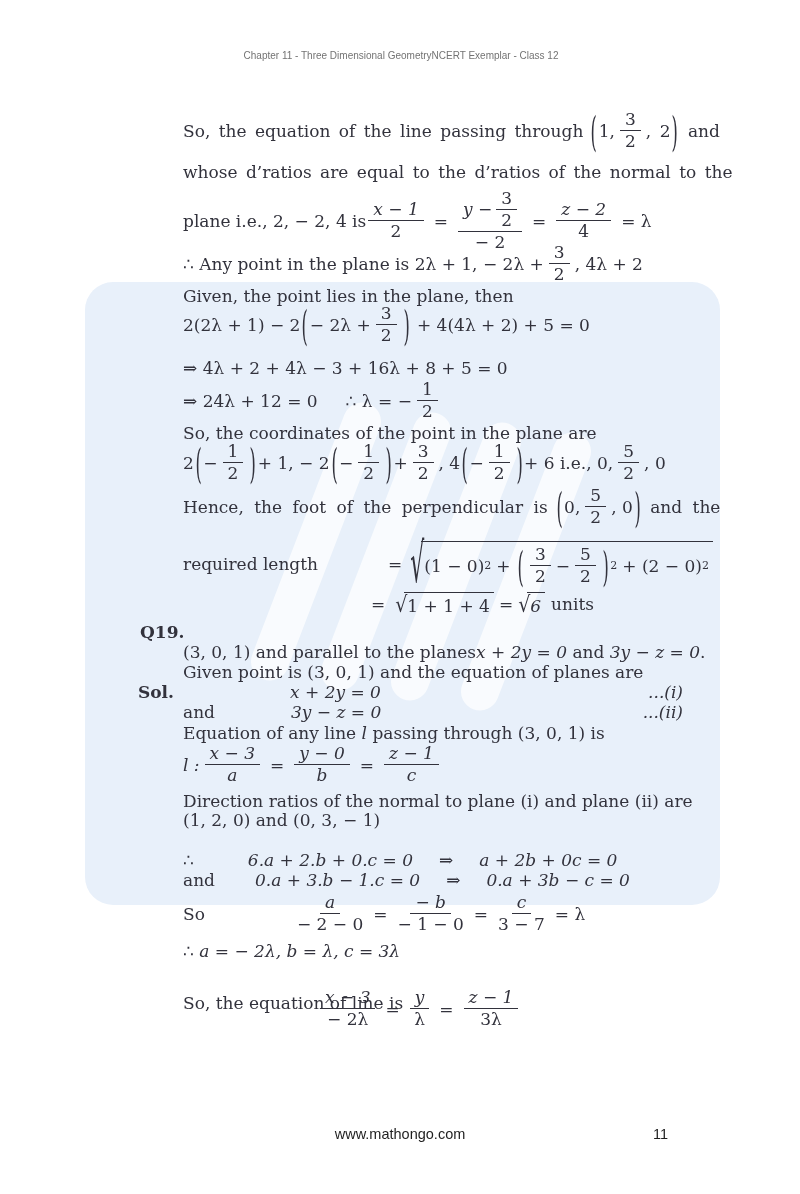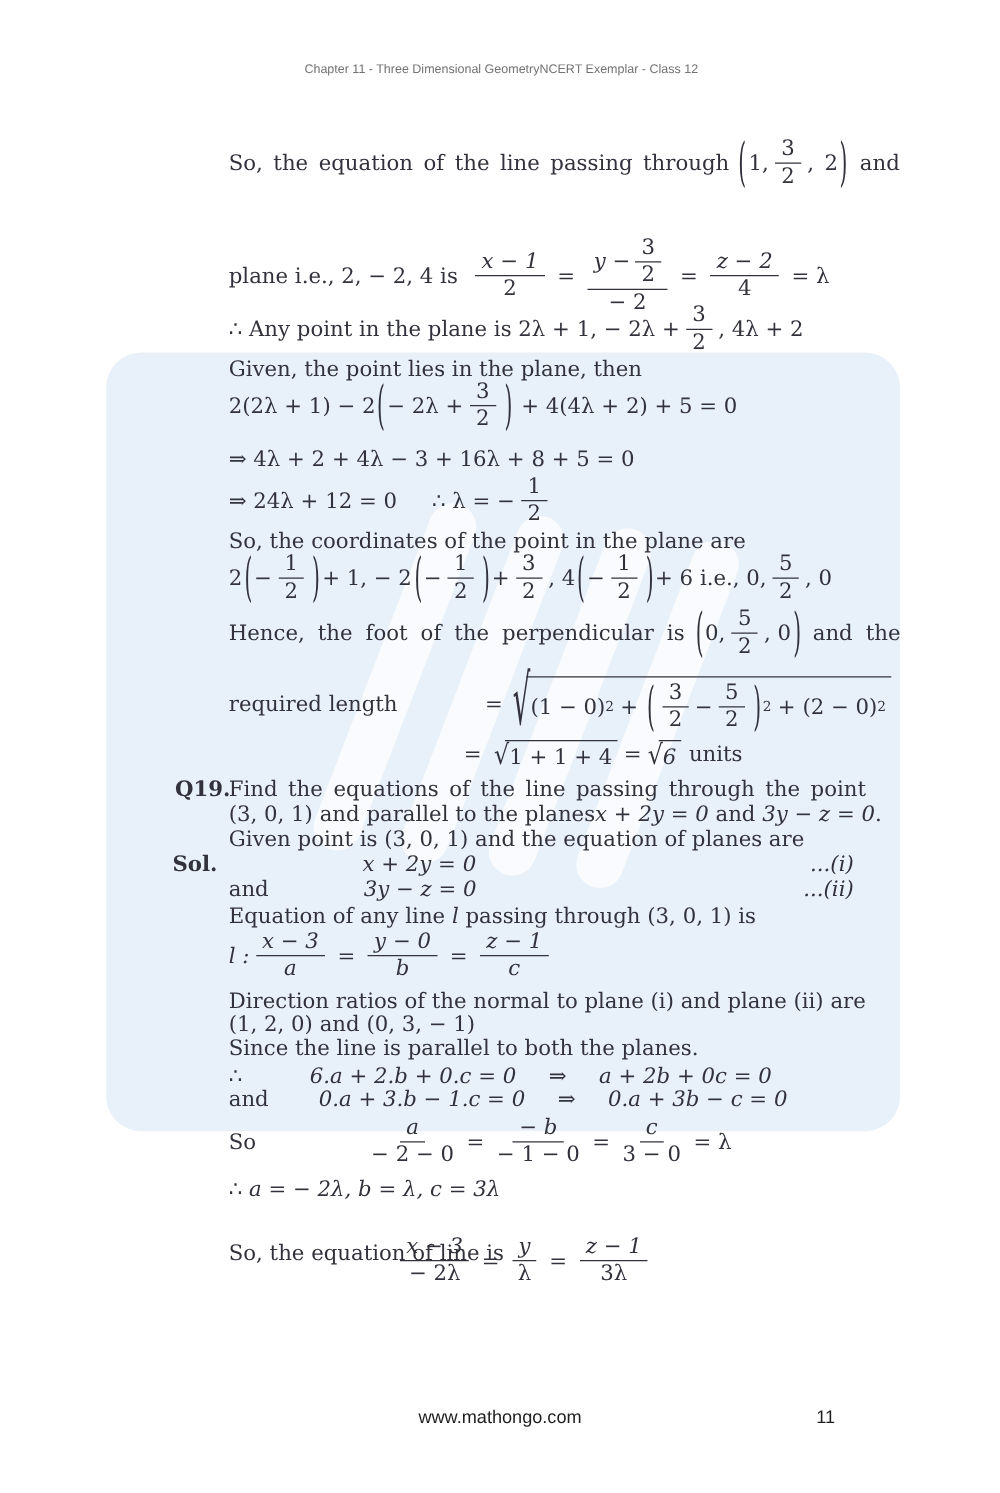--- a/index.html
+++ b/index.html
@@ -59,24 +59,27 @@
       <span class="fr">
         <span class="nm">3</span>
         <span class="dn">2</span>
       </span>
       <span>, 2</span>
       <span class="tp">)</span>
     </span>
     <span style="margin-left:8px;">and</span>
   </div>
 
+  <div class="ln ws2" style="top:162px;">
+    <span>whose d’ratios are equal to the d’ratios of the normal to the</span>
+  </div>
 
   <div class="ln" style="top:189px;">
     <span>plane i.e., 2, − 2, 4 is</span>
-    <span class="fr" style="margin-left:14px;">
+    <span class="fr" style="margin-left:2px;">
       <span class="nm it">x − 1</span>
       <span class="dn">2</span>
     </span>
     <span class="eqs">=</span>
     <span class="fr">
       <span class="nm">
         <span class="it">y −</span>
         <span class="fr" style="margin:0 0 0 4px;">
           <span class="nm">3</span>
           <span class="dn">2</span>
@@ -230,23 +233,20 @@
     </span>
     <span class="eqs">=</span>
     <span class="grp">
       <span class="rt rt-sm">√</span>
       <span class="rad it">6</span>
     </span>
     <span style="margin-left:6px;">units</span>
   </div>
 
   <span class="lbl" style="left:140px;top:622px;font-size:17px;">Q19.</span>
-  <div class="ln ws2" style="top:622px;">
-    <span>Find the equations of the line passing through the point</span>
-  </div>
   <div class="ln" style="top:642px;">
     <span>(3, 0, 1) and parallel to the planes </span>
     <span class="it">x + 2y = 0</span>
     <span style="white-space:pre;"> and </span>
     <span class="it">3y − z = 0</span>
     <span>.</span>
   </div>
 
   <span class="lbl" style="left:138px;top:662px;font-size:17px;margin-top:20px;">Sol.</span>
   <div class="ln" style="top:662px;">
@@ -287,23 +287,20 @@
       <span class="dn it">c</span>
     </span>
   </div>
 
   <div class="ln" style="top:791px;">
     <span>Direction ratios of the normal to plane (i) and plane (ii) are</span>
   </div>
   <div class="ln" style="top:810px;">
     <span>(1, 2, 0) and (0, 3, − 1)</span>
   </div>
-  <div class="ln" style="top:829px;">
-    <span>Since the line is parallel to both the planes.</span>
-  </div>
 
   <div class="ln" style="top:850px;">
     <span>∴</span>
     <span class="it" style="margin-left:54px;">6.a + 2.b + 0.c = 0</span>
     <span style="margin-left:26px;">⇒</span>
     <span class="it" style="margin-left:26px;">a + 2b + 0c = 0</span>
   </div>
 
   <div class="ln" style="top:870px;">
     <span>and</span>
@@ -319,21 +316,21 @@
       <span class="dn">− 2 − 0</span>
     </span>
     <span class="eqs">=</span>
     <span class="fr">
       <span class="nm it">− b</span>
       <span class="dn">− 1 − 0</span>
     </span>
     <span class="eqs">=</span>
     <span class="fr">
       <span class="nm it">c</span>
-      <span class="dn">3 − 0</span>
+      <span class="dn">3 − 7</span>
     </span>
     <span class="eqs">= λ</span>
   </div>
 
   <div class="ln" style="top:941px;">
     <span style="white-space:pre;">∴ </span>
     <span class="it">a = − 2λ, b = λ, c = 3λ</span>
   </div>
   <div class="ln" style="top:961px;margin-top:32px;">
     <span>So, the equation of line is</span>

